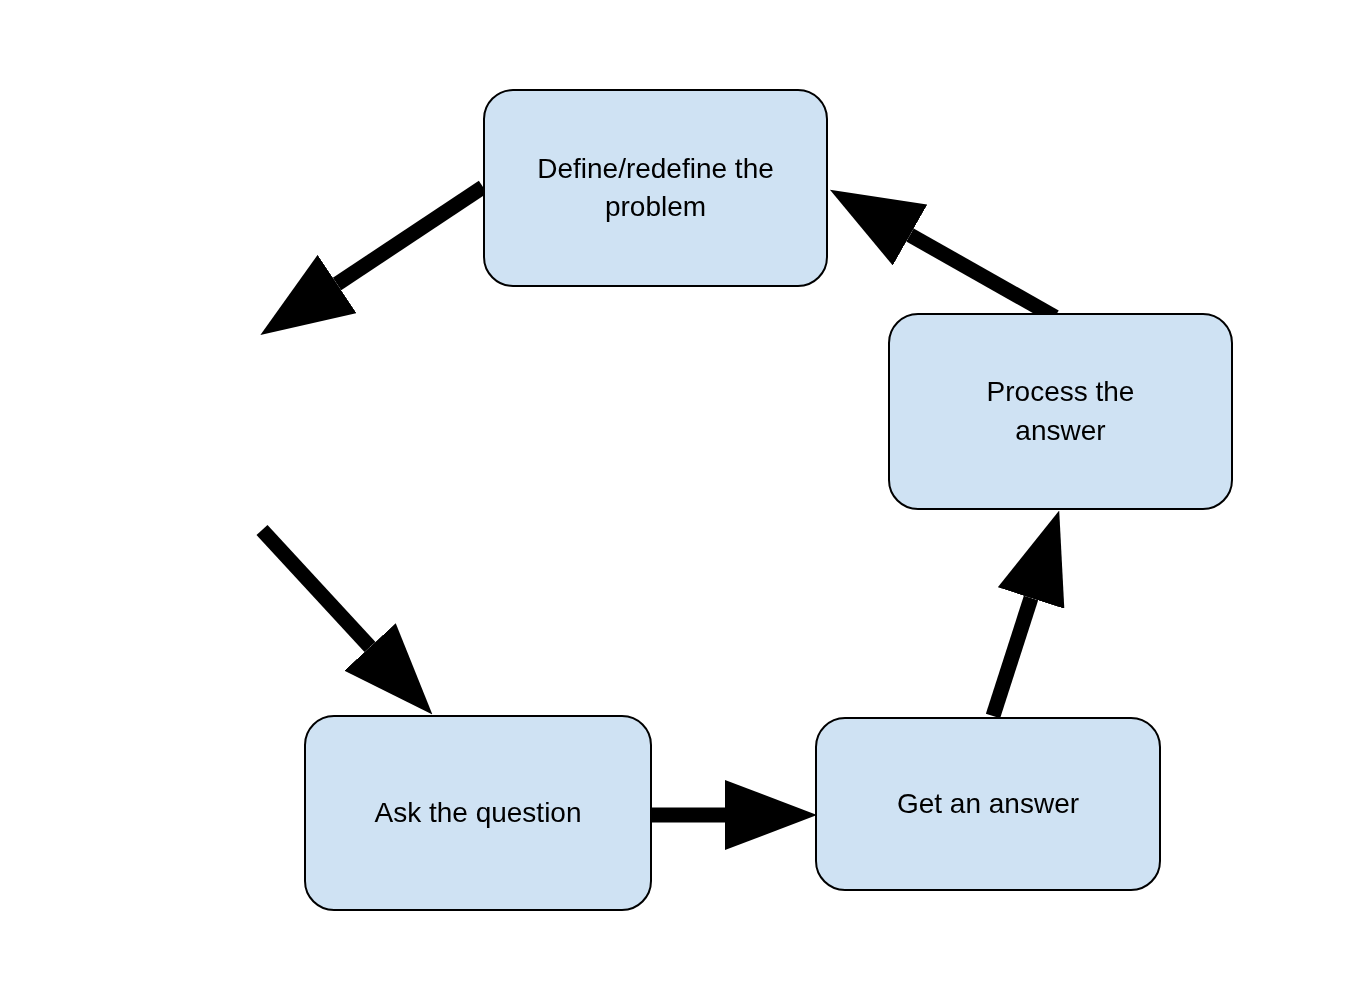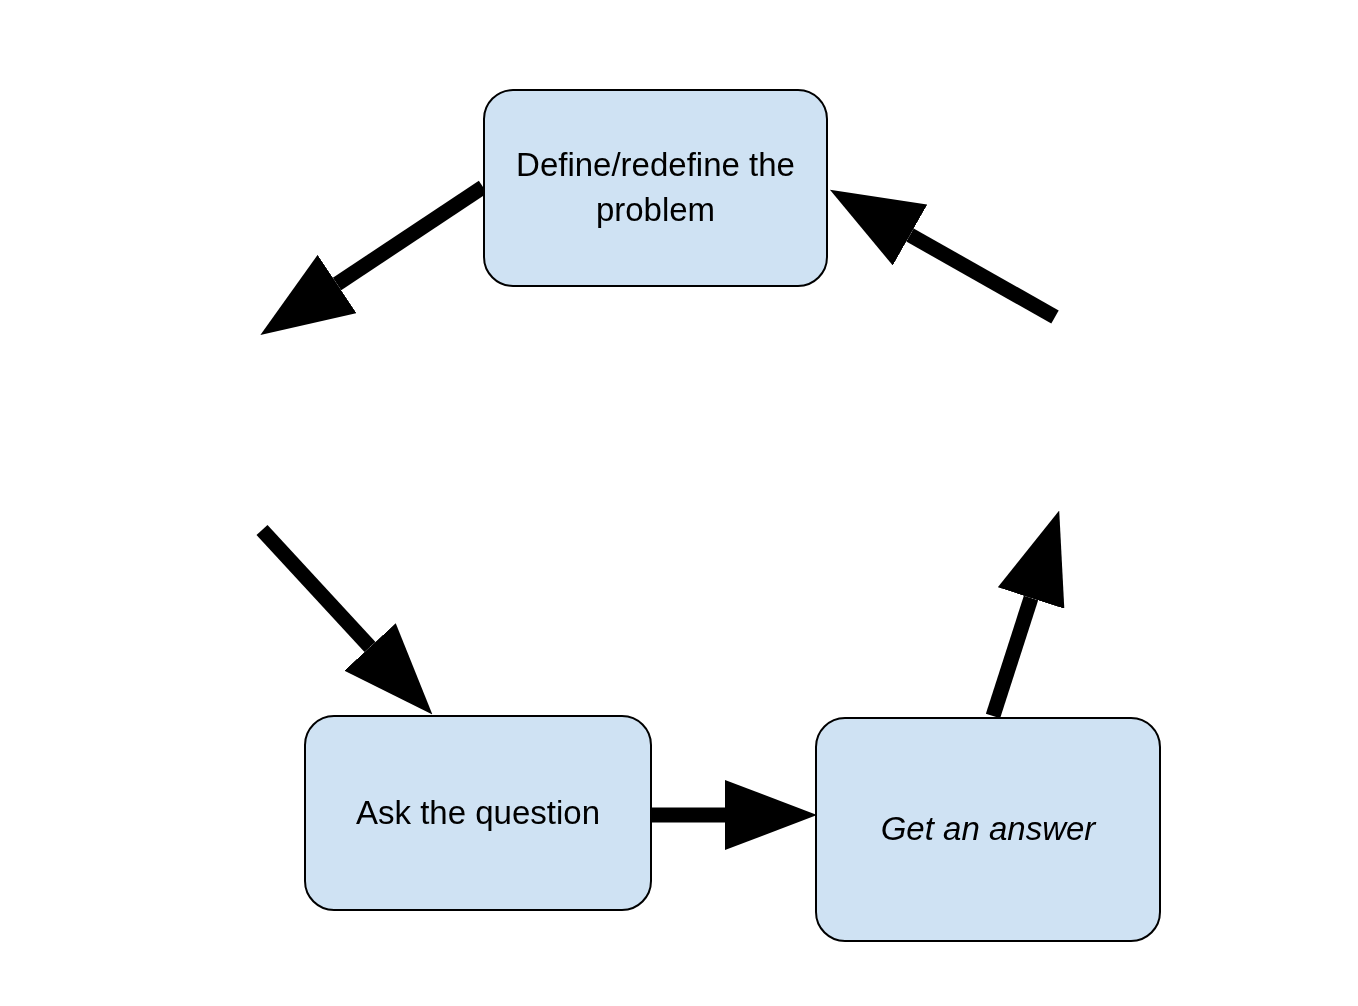--- a/index.html
+++ b/index.html
@@ -31,21 +31,21 @@
     position: absolute;
     display: flex;
     align-items: center;
     justify-content: center;
     background: var(--node-fill, #cfe2f3);
     border: 2px solid var(--node-border, #000000);
     border-radius: 30px;
     box-sizing: border-box;
   }
   .node .label {
-    font-size: 33px;
+    font-size: 28px;
     line-height: 1.36;
     color: var(--text, #000000);
     text-align: center;
     white-space: pre-line;
   }
 </style>
 </head>
 <body>
 
 <div class="canvas">
@@ -66,18 +66,22 @@
   <div class="node" style="left:483px; top:89px; width:345px; height:198px;">
     <span class="label">Define/redefine the
 problem</span>
   </div>
 
 
   <div class="node" style="left:260px; top:715px; width:348px; height:196px;margin-left:44px;">
     <span class="label">Ask the question</span>
   </div>
 
-  <div class="node" style="left:815px; top:717px; width:346px; height:225px;font-style:italic;">
+  <div class="node" style="left:815px; top:717px; width:346px; height:174px;">
     <span class="label">Get an answer</span>
   </div>
 
+  <div class="node" style="left:888px; top:313px; width:345px; height:197px;">
+    <span class="label">Process the
+answer</span>
+  </div>
 
 </div>
 
 </body></html>

